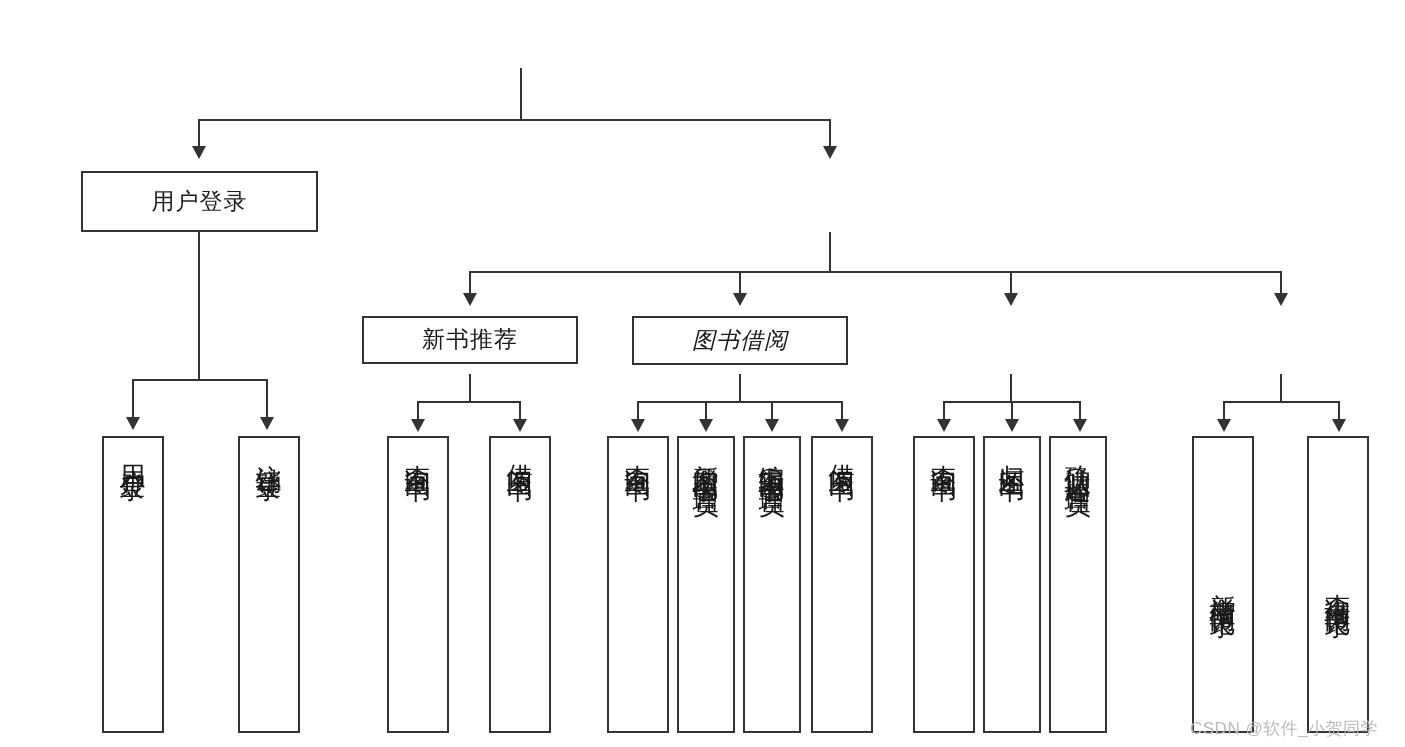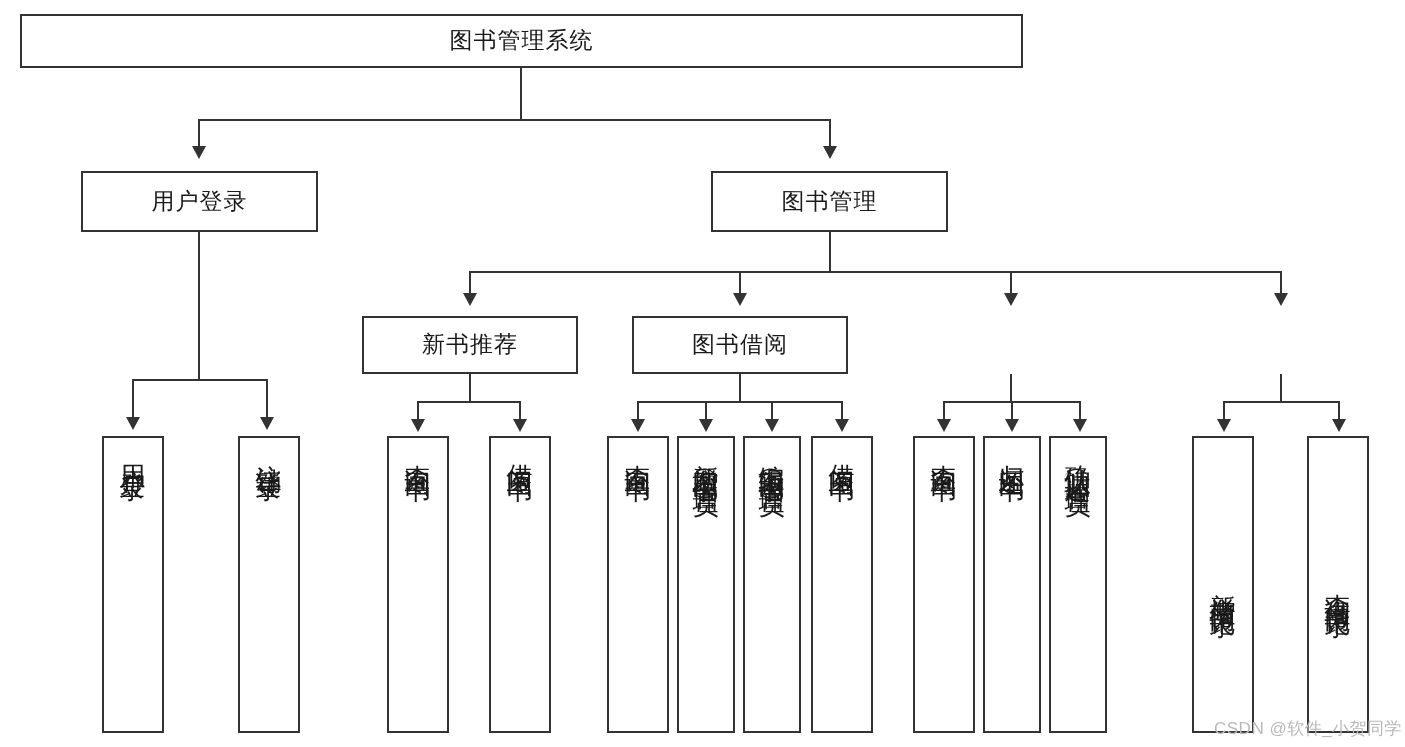--- a/index.html
+++ b/index.html
@@ -61,48 +61,41 @@
     border-top:13px solid #333333;
   }
 
   .wm{
     position:absolute;
     color:#b9b9b9;
     font-size:17px;
     letter-spacing:0.5px;
     white-space:nowrap;
     pointer-events:none;
-    margin-left:24px;
   }
 </style>
 </head>
 <body>
 
 <div id="canvas">
 
-  <div class="node h root" style="left:20px;top:14px;width:1003px;height:54px;">
-    <span class="lbl">图书管理系统</span>
-  </div>
 
   <div class="ln vl" style="left:520px;top:68px;height:52px;"></div>
 
   <div class="ln hl" style="left:198px;top:119px;width:632px;"></div>
 
   <div class="ln vl" style="left:198px;top:119px;height:30px;"></div>
   <div class="arrow" style="left:192px;top:146px;"></div>
   <div class="ln vl" style="left:829px;top:119px;height:30px;"></div>
   <div class="arrow" style="left:823px;top:146px;"></div>
 
   <div class="node h" style="left:81px;top:171px;width:237px;height:61px;">
     <span class="lbl">用户登录</span>
   </div>
 
-  <div class="node h" style="left:711px;top:171px;width:237px;height:61px;">
-    <span class="lbl">图书管理</span>
-  </div>
 
   <div class="ln vl" style="left:198px;top:232px;height:148px;"></div>
   <div class="ln hl" style="left:132px;top:379px;width:134px;"></div>
   <div class="ln vl" style="left:132px;top:379px;height:40px;"></div>
   <div class="arrow" style="left:126px;top:417px;"></div>
   <div class="ln vl" style="left:266px;top:379px;height:40px;"></div>
   <div class="arrow" style="left:260px;top:417px;"></div>
 
   <div class="node v" style="left:102px;top:436px;width:62px;height:297px;">
     <span class="lbl">用户登录</span>
@@ -116,24 +109,24 @@
 
   <div class="ln vl" style="left:469px;top:271px;height:24px;"></div>
   <div class="arrow" style="left:463px;top:293px;"></div>
   <div class="ln vl" style="left:739px;top:271px;height:24px;"></div>
   <div class="arrow" style="left:733px;top:293px;"></div>
   <div class="ln vl" style="left:1010px;top:271px;height:24px;"></div>
   <div class="arrow" style="left:1004px;top:293px;"></div>
   <div class="ln vl" style="left:1280px;top:271px;height:24px;"></div>
   <div class="arrow" style="left:1274px;top:293px;"></div>
 
-  <div class="node h" style="left:362px;top:316px;width:216px;height:58px;">
+  <div class="node h" style="left:362px;top:316px;width:216px;height:48px;">
     <span class="lbl">新书推荐</span>
   </div>
-  <div class="node h" style="left:632px;top:316px;width:216px;height:58px;">
+  <div class="node h" style="left:632px;top:316px;width:216px;height:49px;font-style:italic;">
     <span class="lbl">图书借阅</span>
   </div>
 
   <div class="ln vl" style="left:469px;top:374px;height:28px;"></div>
   <div class="ln hl" style="left:417px;top:401px;width:104px;"></div>
   <div class="ln vl" style="left:417px;top:401px;height:20px;"></div>
   <div class="arrow" style="left:411px;top:419px;"></div>
   <div class="ln vl" style="left:519px;top:401px;height:20px;"></div>
   <div class="arrow" style="left:513px;top:419px;"></div>
 

